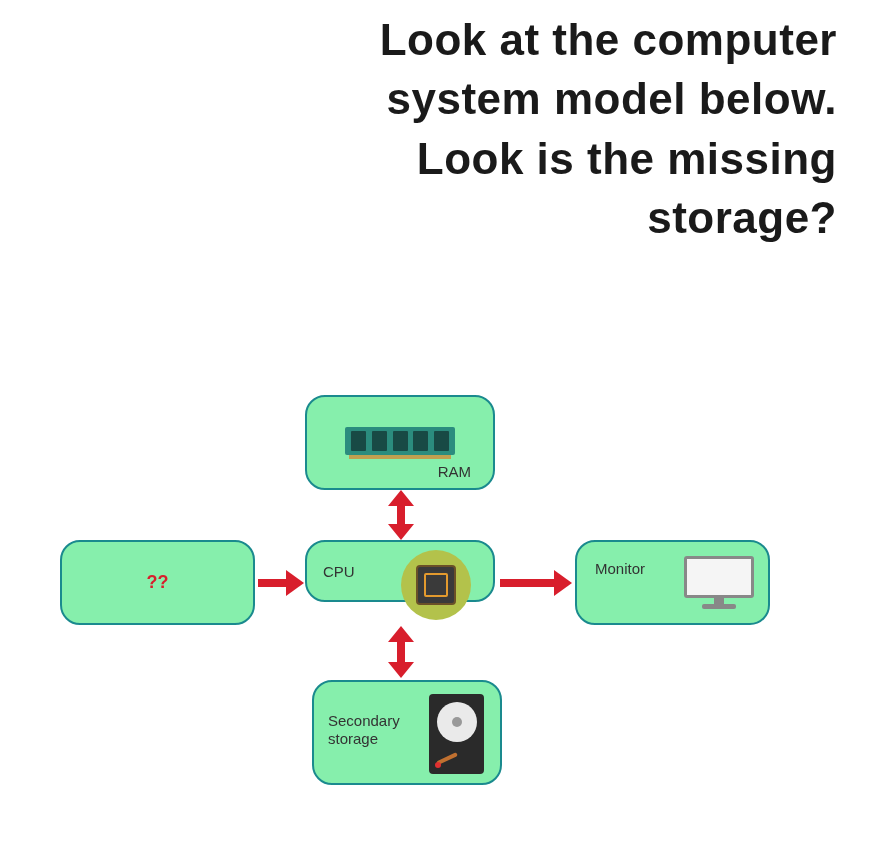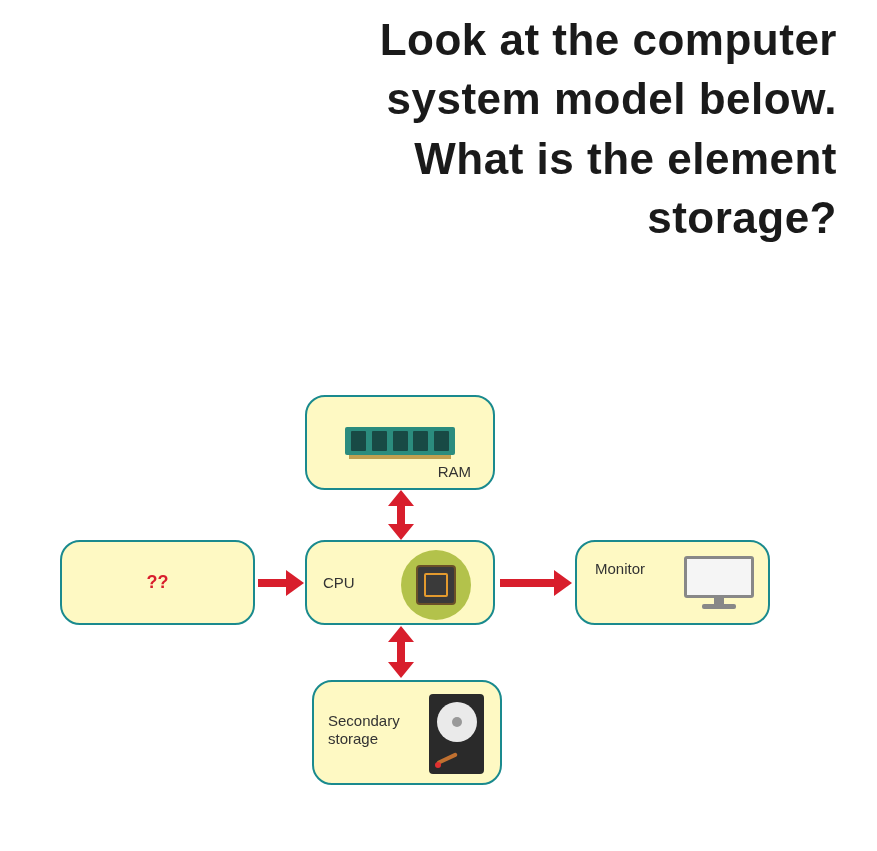--- a/index.html
+++ b/index.html
@@ -26,21 +26,21 @@
     position: absolute;
     top: 350px;
     left: 0;
     right: 0;
     height: 480px;
   }
   .box {
     position: absolute;
     border: 2px solid #1a8a8e;
     border-radius: 20px;
-    background: #fef9c3;
+    background: #86efac;
     display: flex;
     align-items: center;
     justify-content: center;
     gap: 10px;
     font-size: 16px;
     color: #333;
   }
   .box.missing {
     left: 60px;
     top: 190px;
@@ -48,21 +48,21 @@
     height: 85px;
     justify-content: center;
     color: #d81e2c;
     font-weight: 700;
     font-size: 18px;
   }
   .box.cpu {
     left: 305px;
     top: 190px;
     width: 190px;
-    height: 85px;
+    height: 62px;
   }
   .box.cpu .lbl { position: absolute; left: 16px; font-size: 15px; }
   .box.ram {
     left: 305px;
     top: 45px;
     width: 190px;
     height: 95px;
     flex-direction: column;
   }
   .box.ram .lbl { position: absolute; bottom: 8px; right: 22px; font-size: 15px; }
@@ -114,21 +114,21 @@
   .monitor-icon .neck { width: 10px; height: 6px; background: #888; margin: 0 auto; }
   .monitor-icon .base { width: 34px; height: 5px; background: #888; margin: 0 auto; border-radius: 2px; }
 
 </style>
 </head>
 <body>
 
 <div class="heading">
   <span>Look at the computer</span><br>
   <span>system model below.</span><br>
-  <span>What is the element</span><br>
+  <span>Look is the missing</span><br>
   <span>storage?</span>
 </div>
 
 <div class="diagram">
 
   <div class="box ram">
     <div class="ram-icon">
       <div class="board">
         <div class="chips">
           <div class="chip"></div>

